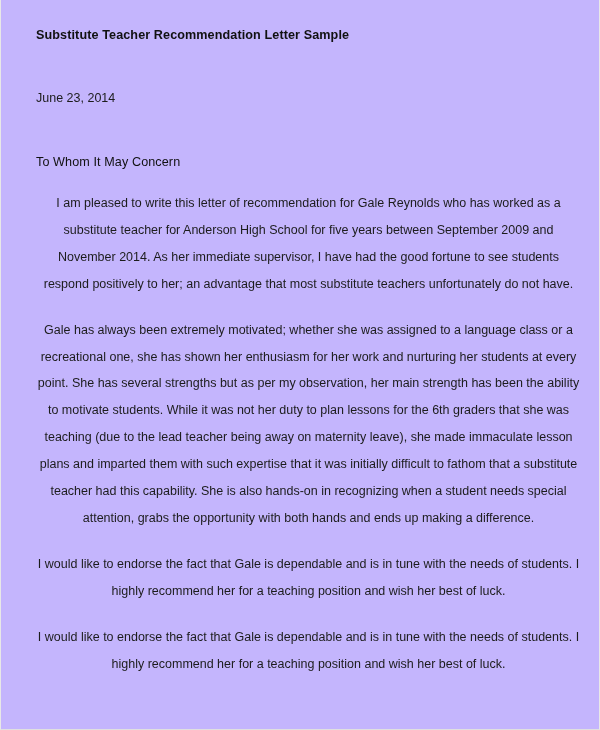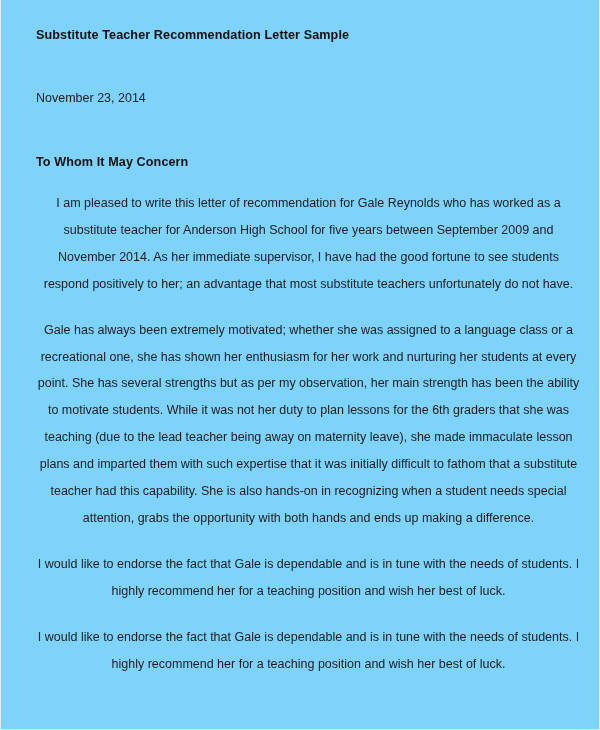--- a/index.html
+++ b/index.html
@@ -7,21 +7,21 @@
     padding: 0;
     background: #ffffff;
   }
   body {
     font-family: "Liberation Sans", sans-serif;
   }
   .page {
     position: relative;
     width: 600px;
     height: 730px;
-    background: #7dd3fc;
+    background: #c4b5fd;
     box-sizing: border-box;
     border-left: 1px solid #e8e8e8;
     border-right: 1px solid #e8e8e8;
     border-bottom: 1px solid #e0e0e0;
     overflow: hidden;
   }
   .doc-body {
     position: absolute;
     left: 35px;
     top: 0;
@@ -38,21 +38,21 @@
   }
   .doc-date {
     font-size: 12.5px;
     color: #1c1c1c;
     line-height: 18px;
     margin: 0;
     padding-top: 45px;
   }
   .doc-salutation {
     font-size: 12.6px;
-    font-weight: bold;
+    font-weight: normal;
     color: #111111;
     line-height: 18px;
     margin: 0;
     padding-top: 46px;
     letter-spacing: 0.1px;
   }
   .doc-para {
     font-size: 12.5px;
     color: #1c1c1c;
     line-height: 26.9px;
@@ -70,21 +70,21 @@
   }
 </style>
 </head>
 <body>
 
 <div class="page">
   <div class="doc-body">
 
     <h1 class="doc-title">Substitute Teacher Recommendation Letter Sample</h1>
 
-    <p class="doc-date">November 23, 2014</p>
+    <p class="doc-date">June 23, 2014</p>
 
     <p class="doc-salutation">To Whom It May Concern</p>
 
     <p class="doc-para">I am pleased to write this letter of recommendation for Gale Reynolds who has worked as a substitute teacher for Anderson High School for five years between September 2009 and November 2014. As her immediate supervisor, I have had the good fortune to see students respond positively to her; an advantage that most substitute teachers unfortunately do not have.</p>
 
     <p class="doc-para">Gale has always been extremely motivated; whether she was assigned to a language class or a recreational one, she has shown her enthusiasm for her work and nurturing her students at every point. She has several strengths but as per my observation, her main strength has been the ability to motivate students. While it was not her duty to plan lessons for the 6th graders that she was teaching (due to the lead teacher being away on maternity leave), she made immaculate lesson plans and imparted them with such expertise that it was initially difficult to fathom that a substitute teacher had this capability. She is also hands-on in recognizing when a student needs special attention, grabs the opportunity with both hands and ends up making a difference.</p>
 
     <p class="doc-para">I would like to endorse the fact that Gale is dependable and is in tune with the needs of students. I highly recommend her for a teaching position and wish her best of luck.</p>
 
     <p class="doc-para">I would like to endorse the fact that Gale is dependable and is in tune with the needs of students. I highly recommend her for a teaching position and wish her best of luck.</p>

